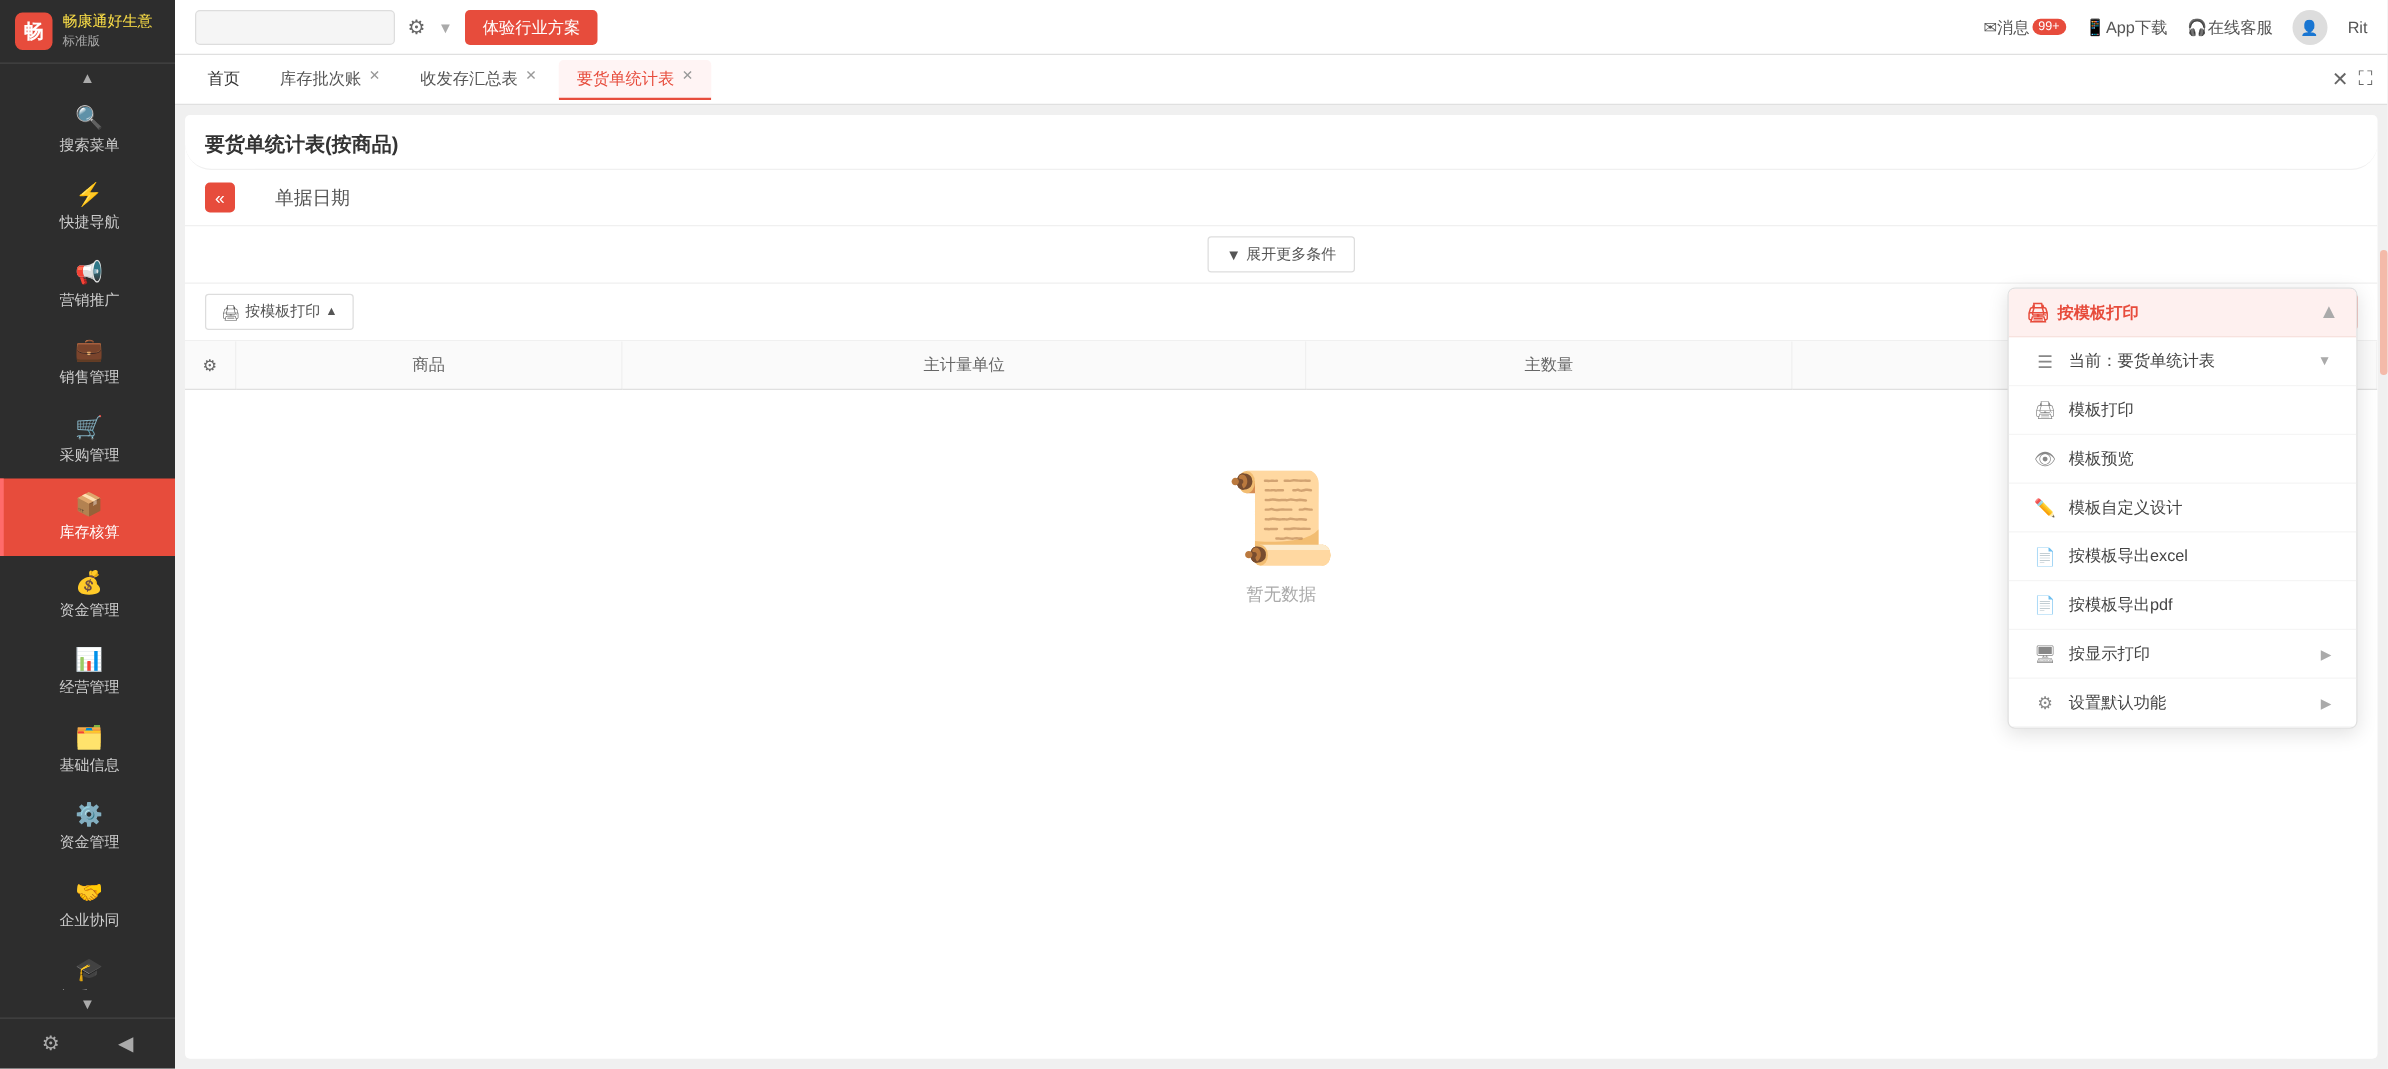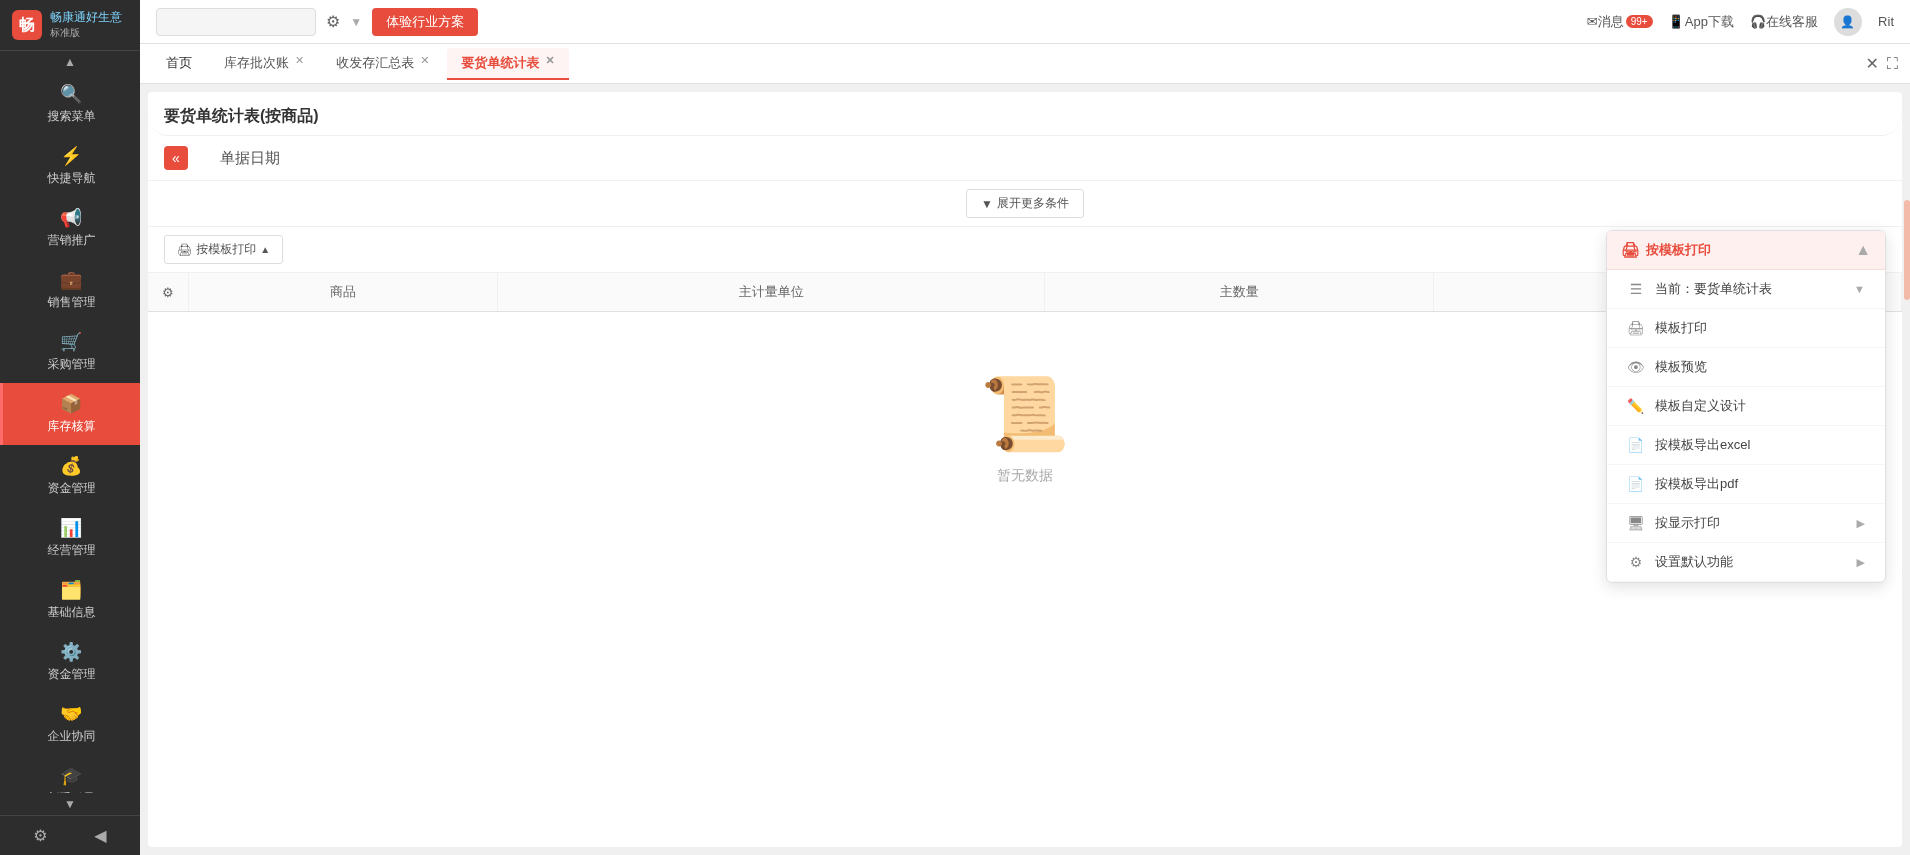--- a/index.html
+++ b/index.html
@@ -21,21 +21,21 @@
       padding: 10px 12px;
       border-bottom: 1px solid #444;
     }
     .sidebar-logo-icon {
       width: 30px; height: 30px;
       background: #e74c3c;
       border-radius: 6px;
       display: flex; align-items: center; justify-content: center;
       color: white; font-size: 16px; font-weight: bold; margin-right: 8px;
     }
-    .sidebar-logo-text { font-size: 12px; color: #7dd3fc; line-height: 1.3; }
+    .sidebar-logo-text { font-size: 12px; color: #fde047; line-height: 1.3; }
     .sidebar-logo-sub { font-size: 10px; color: #aaa; }
 
     .sidebar-nav { flex: 1; overflow-y: auto; }
     .sidebar-nav::-webkit-scrollbar { width: 4px; }
     .sidebar-nav::-webkit-scrollbar-thumb { background: #555; }
 
     .nav-item {
       display: flex; flex-direction: column; align-items: center;
       padding: 10px 0; cursor: pointer; color: #ccc; font-size: 12px;
       border-left: 3px solid transparent;
@@ -87,21 +87,21 @@
     .tabs-bar {
       background: #fff; height: 40px; display: flex; align-items: center;
       padding: 0 12px; border-bottom: 1px solid #e0e0e0; gap: 4px;
       position: relative;
     }
     .tab {
       display: flex; align-items: flex-start; padding: 6px 14px; cursor: pointer;
       font-size: 13px; color: #555; border-bottom: 2px solid transparent;
       white-space: nowrap;
     }
-    .tab.active { color: #e74c3c; border-bottom-color: #e74c3c; background: #fff4f4; border-radius: 4px 4px 0 0; font-weight: bold; }
+    .tab.active { color: #e74c3c; border-bottom-color: #e74c3c; background: #fff4f4; border-radius: 4px 4px 0 0; }
     .tab .tab-close { margin-left: 6px; font-size: 11px; color: #999; }
     .tab-home { color: #333; }
 
     .tabs-right {
       position: absolute; right: 12px; display: flex; align-items: center; gap: 8px;
     }
     .tabs-close-btn { font-size: 16px; color: #666; cursor: pointer; }
     .tabs-expand-btn { font-size: 16px; color: #666; cursor: pointer; }
 
     

